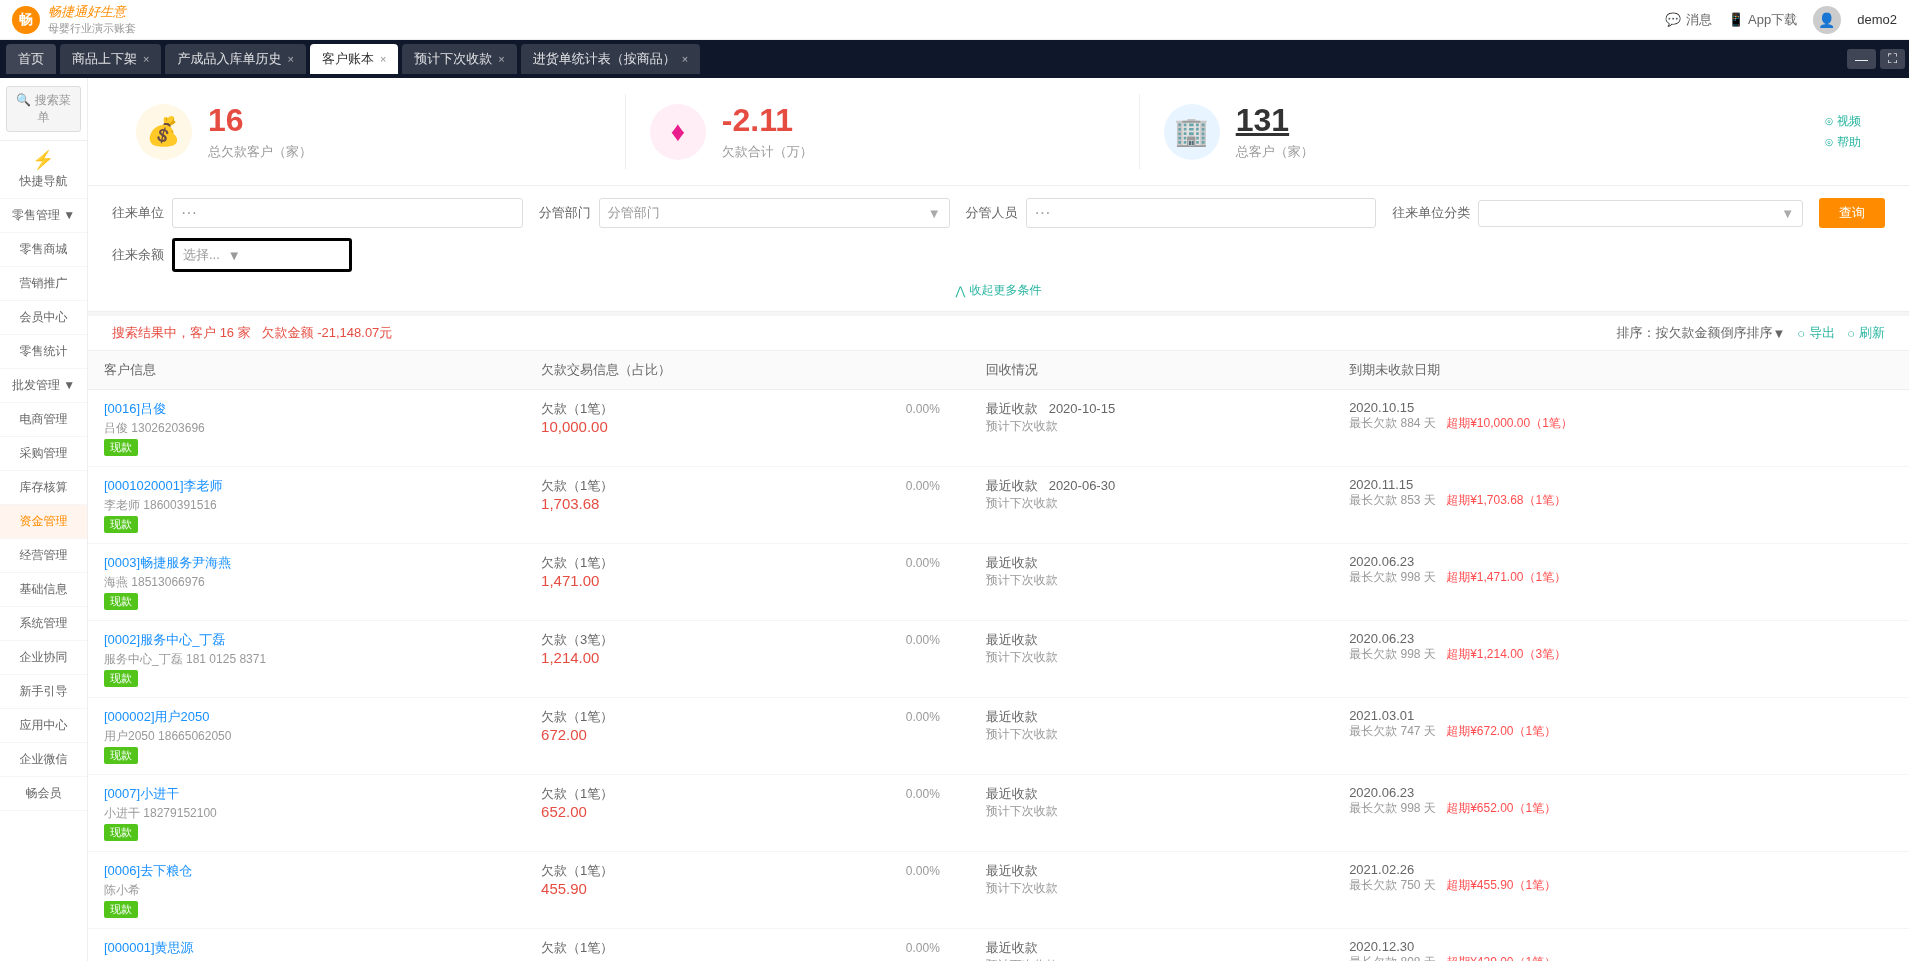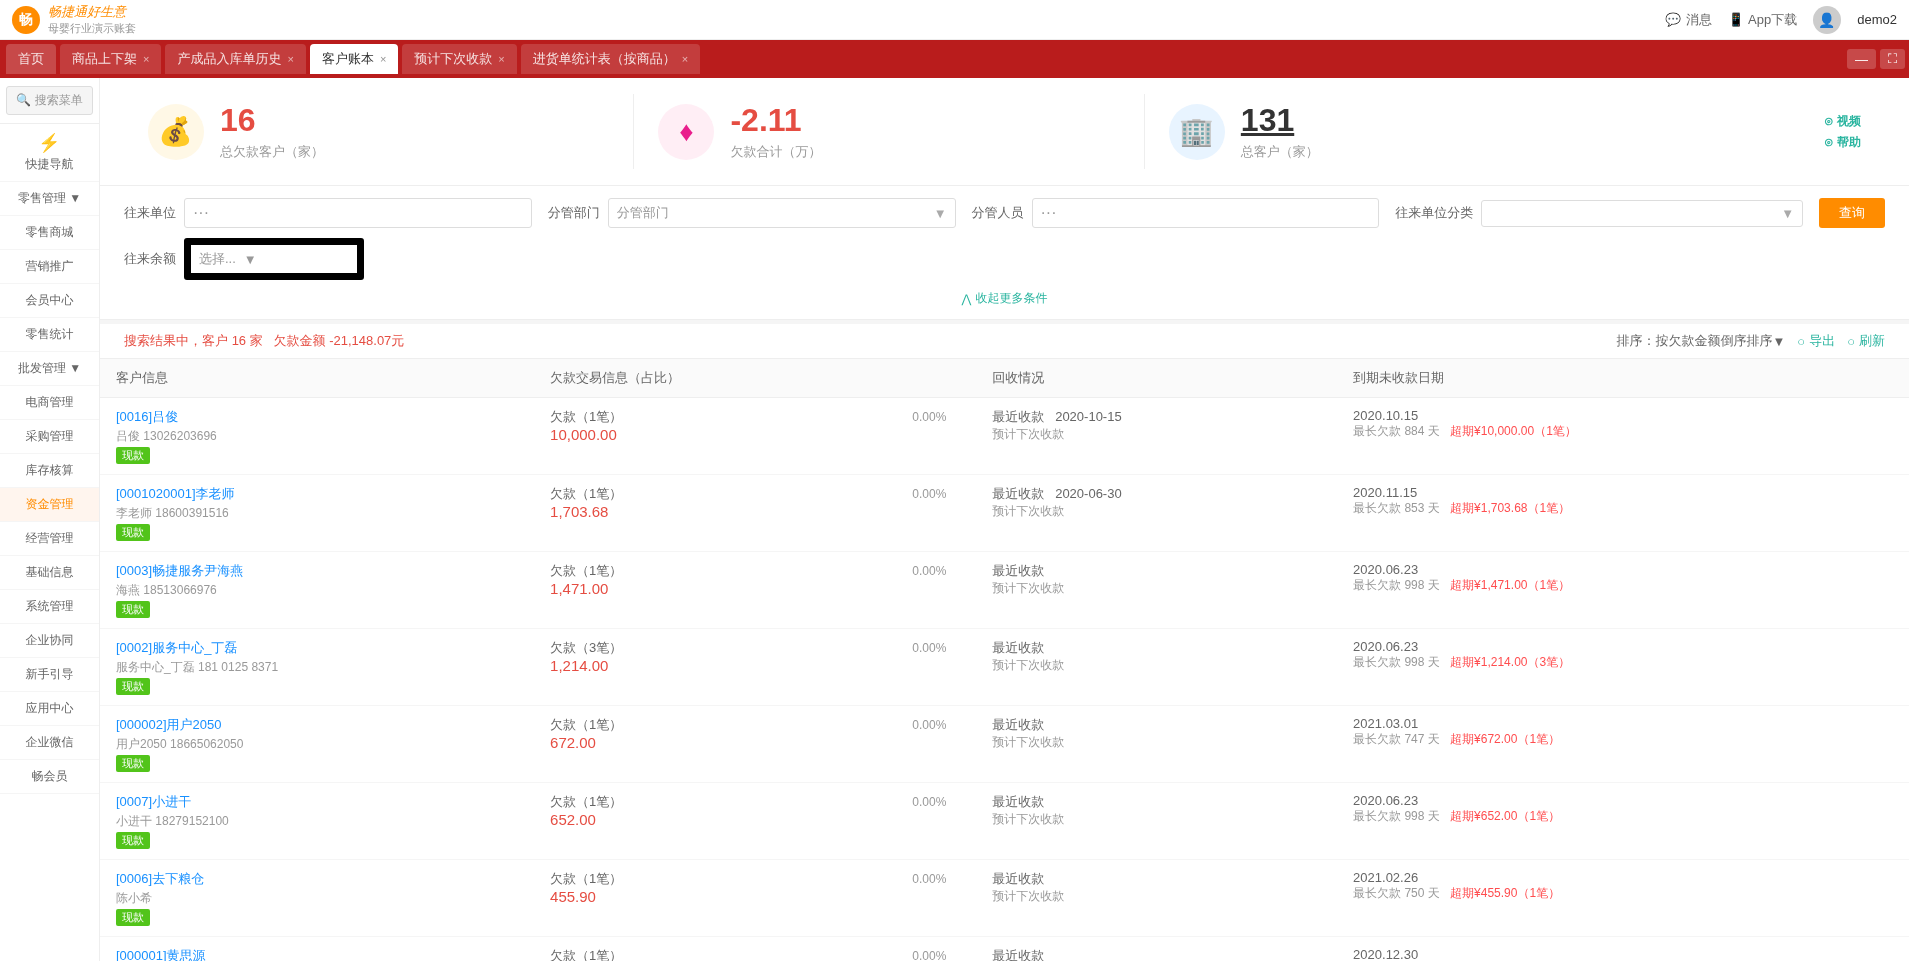--- a/index.html
+++ b/index.html
@@ -14,37 +14,37 @@
     .logo-area { display: flex; align-items: center; gap: 8px; }
     .logo-icon { width: 28px; height: 28px; background: #ff8c00; border-radius: 50%; display: flex; align-items: center; justify-content: center; color: #fff; font-size: 14px; font-weight: bold; }
     .logo-text { font-size: 13px; color: #ff8c00; font-style: italic; }
     .logo-sub { font-size: 11px; color: #999; }
     .top-right { display: flex; align-items: center; gap: 16px; }
     .top-btn { display: flex; align-items: center; gap: 4px; font-size: 13px; color: #666; cursor: pointer; }
     .avatar { width: 28px; height: 28px; background: #ccc; border-radius: 50%; display: flex; align-items: center; justify-content: center; overflow: hidden; }
     
     
     .tab-bar {
-      display: flex; align-items: center; background: #b91c1c; height: 38px; padding: 0 4px;
+      display: flex; align-items: center; background: #0f172a; height: 38px; padding: 0 4px;
       overflow: hidden;
     }
     .tab { display: flex; align-items: center; height: 30px; padding: 0 12px; margin: 0 2px;
       border-radius: 4px 4px 0 0; cursor: pointer; font-size: 13px; color: rgba(255,255,255,0.85);
       background: rgba(255,255,255,0.15); white-space: nowrap; gap: 6px; }
     .tab.active { background: #fff; color: #333; }
     .tab .close-x { font-size: 11px; color: inherit; opacity: 0.7; }
     .tab.home { background: rgba(255,255,255,0.2); }
     .tab-actions { margin-left: auto; display: flex; gap: 4px; }
     .tab-action-btn { color: #fff; background: rgba(255,255,255,0.2); border: none; border-radius: 3px; padding: 2px 8px; cursor: pointer; font-size: 13px; }
     
     
     .main-layout { display: flex; height: calc(961px - 78px); }
     
     
-    .sidebar { width: 100px; background: #fff; border-right: 1px solid #eee; display: flex; flex-direction: column; overflow-y: auto; flex-shrink: 0; }
+    .sidebar { width: 88px; background: #fff; border-right: 1px solid #eee; display: flex; flex-direction: column; overflow-y: auto; flex-shrink: 0; }
     .sidebar-search { padding: 8px 6px; border-bottom: 1px solid #eee; }
     .sidebar-search-btn { width: 100%; background: #f5f5f5; border: 1px solid #ddd; border-radius: 3px; padding: 5px; font-size: 12px; color: #999; cursor: pointer; text-align: center; }
     .sidebar-item { padding: 8px 4px; text-align: center; cursor: pointer; font-size: 12px; color: #666; border-bottom: 1px solid #f5f5f5; }
     .sidebar-item.active { color: #ff8c00; background: #fff5ee; font-weight: normal; }
     .sidebar-item .si-icon { font-size: 18px; margin-bottom: 2px; display: block; }
     
     
     .content { flex: 1; overflow-y: auto; background: #f5f5f5; }
     
     
@@ -52,31 +52,31 @@
     .stat-card { display: flex; align-items: center; gap: 16px; flex: 1; padding: 8px 24px; }
     .stat-card + .stat-card { border-left: 1px solid #eee; }
     .stat-icon { width: 56px; height: 56px; border-radius: 50%; display: flex; align-items: center; justify-content: center; font-size: 28px; }
     .stat-icon.yellow { background: #fff8e6; color: #f5a623; }
     .stat-icon.pink { background: #ffeef5; color: #e91e8c; }
     .stat-icon.blue { background: #e8f4ff; color: #4a90d9; }
     .stat-number { font-size: 32px; font-weight: bold; }
     .stat-number.red { color: #e54d42; }
     .stat-number.dark { color: #333; text-decoration: underline; }
     .stat-label { font-size: 13px; color: #999; margin-top: 4px; }
-    .stat-right { margin-left: auto; display: flex; flex-direction: column; align-items: flex-end; gap: 4px; font-size: 12px; color: #999; font-weight: bold; }
+    .stat-right { margin-left: auto; display: flex; flex-direction: column; align-items: flex-end; gap: 4px; font-size: 12px; color: #999; }
     
     
     .filter-area { background: #fff; padding: 12px 24px; border-bottom: 1px solid #eee; margin-bottom: 4px; }
     .filter-row { display: flex; align-items: center; gap: 16px; margin-bottom: 10px; }
     .filter-item { display: flex; align-items: center; gap: 8px; flex: 1; }
     .filter-label { font-size: 13px; color: #666; white-space: nowrap; }
     .filter-input { flex: 1; border: 1px solid #ddd; border-radius: 3px; padding: 5px 8px; font-size: 13px; color: #666; background: #fff; display: flex; align-items: center; justify-content: space-between; cursor: pointer; min-width: 0; }
     .filter-input .dots { color: #999; font-size: 16px; }
     .filter-input .arrow { color: #aaa; }
-    .filter-select { display: flex; align-items: center; gap: 8px; flex: 1; border: 7px solid #000000; border-radius: 3px; padding: 5px 8px; font-size: 13px; color: #999; background: #fff; cursor: pointer; }
+    .filter-select { display: flex; align-items: center; gap: 8px; flex: 1; border: 3px solid #000000; border-radius: 3px; padding: 5px 8px; font-size: 13px; color: #999; background: #fff; cursor: pointer; }
     .filter-btn-search { background: #ff8c00; color: #fff; border: none; border-radius: 3px; padding: 6px 20px; font-size: 13px; cursor: pointer; white-space: nowrap; }
     .collapse-row { display: flex; justify-content: center; margin-top: 4px; }
     .collapse-btn { color: #2bb5a0; font-size: 12px; cursor: pointer; display: flex; align-items: center; gap: 4px; }
     
     
     .results-bar { display: flex; align-items: center; justify-content: space-between; padding: 8px 24px; background: #fff; border-bottom: 1px solid #eee; font-size: 13px; }
     .results-info { color: #666; }
     .results-info span { color: #e54d42; }
     .results-actions { display: flex; align-items: center; gap: 12px; color: #666; font-size: 13px; }
     .sort-btn { display: flex; align-items: center; cursor: pointer; }

